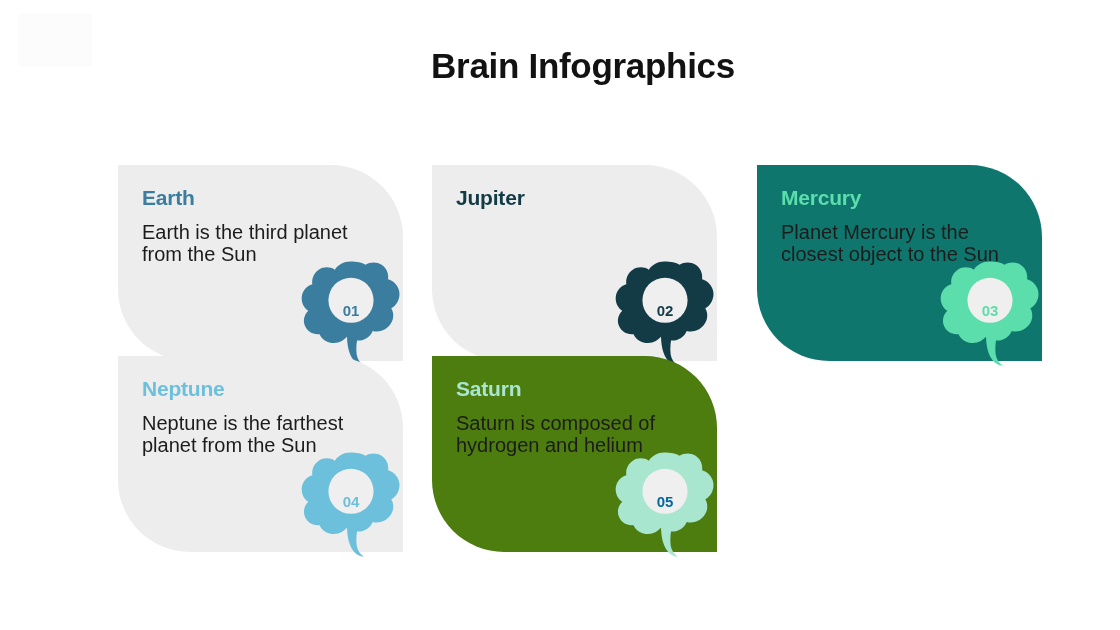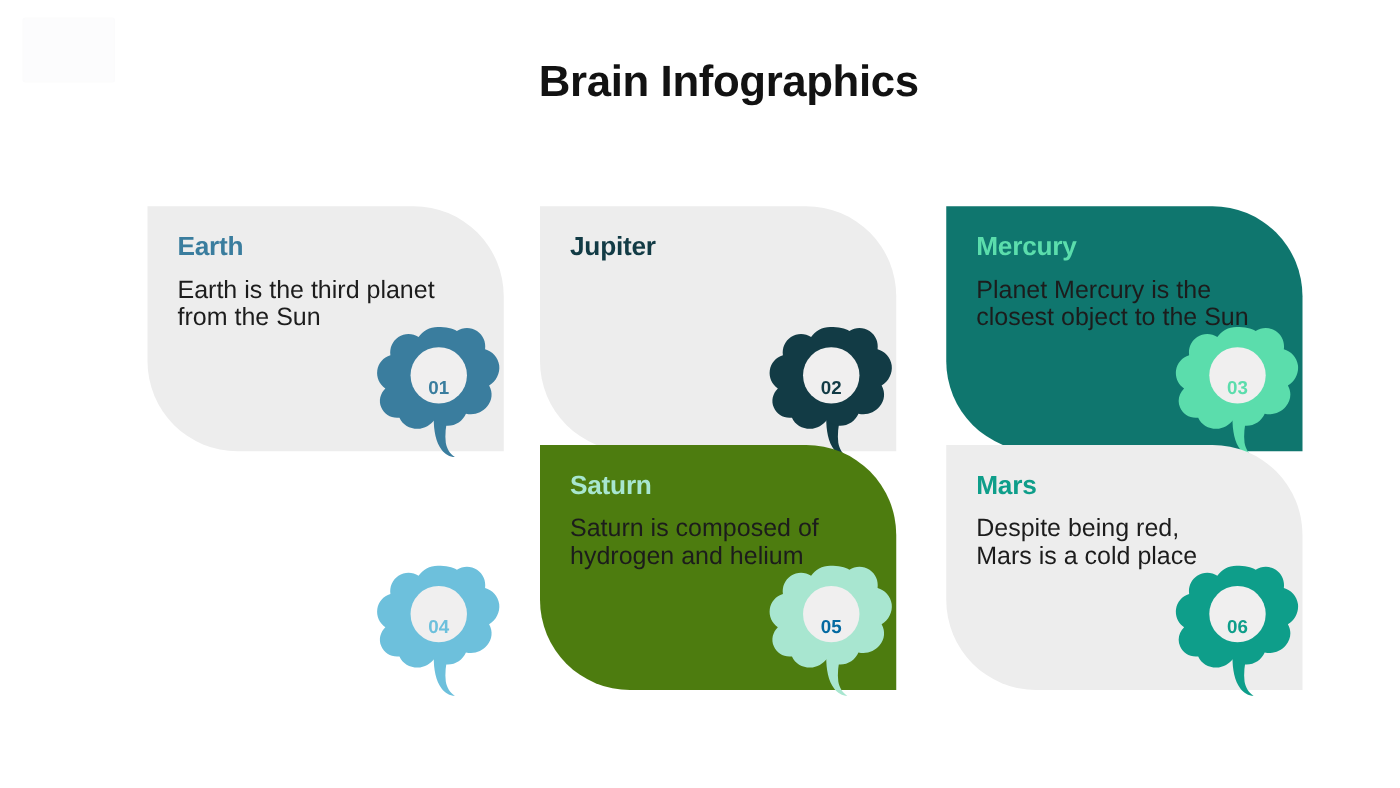--- a/index.html
+++ b/index.html
@@ -160,20 +160,25 @@
       <div class="brain-icon">
         <svg viewBox="0 0 130 134" xmlns="http://www.w3.org/2000/svg">
           <path d="M60 92 C60 105 62 116 68 124 C71 128 76 131 81 131 C76 128 73 123 72 117 C71 109 72 100 74 92 Z" fill="#5bddac"></path>
           <path d="M64 2 C56 2 49 6 45 12 C39 8 31 8 25 12 C19 16 16 23 17 30 C10 32 5 38 4 45 C3 52 6 59 12 63 C7 68 5 75 8 82 C11 89 18 93 26 92 C29 99 36 103 44 103 C51 103 57 99 61 94 C64 98 69 100 74 100 C82 100 89 95 92 88 C100 90 108 87 113 81 C118 75 119 67 115 60 C122 56 126 48 125 40 C124 32 118 26 111 24 C112 17 109 10 103 6 C97 2 89 2 83 6 C79 3 72 2 64 2 Z" fill="#5bddac"></path>
           <circle cx="65" cy="50" r="28" fill="#f0efef"></circle>
         </svg>
         <div class="brain-number" style="color: rgb(91, 221, 172);">03</div>
       </div>
     </div>
     <div class="card-unit" style="left: 118px; top: 356px;">
+      <div class="card-panel" style="background: rgb(237, 237, 237);">
+        <div class="card-heading" style="color: rgb(109, 192, 220);">Neptune</div>
+        <div class="card-body">Neptune is the farthest
+planet from the Sun</div>
+      </div>
       <div class="brain-icon">
         <svg viewBox="0 0 130 134" xmlns="http://www.w3.org/2000/svg">
           <path d="M60 92 C60 105 62 116 68 124 C71 128 76 131 81 131 C76 128 73 123 72 117 C71 109 72 100 74 92 Z" fill="#6dc0dc"></path>
           <path d="M64 2 C56 2 49 6 45 12 C39 8 31 8 25 12 C19 16 16 23 17 30 C10 32 5 38 4 45 C3 52 6 59 12 63 C7 68 5 75 8 82 C11 89 18 93 26 92 C29 99 36 103 44 103 C51 103 57 99 61 94 C64 98 69 100 74 100 C82 100 89 95 92 88 C100 90 108 87 113 81 C118 75 119 67 115 60 C122 56 126 48 125 40 C124 32 118 26 111 24 C112 17 109 10 103 6 C97 2 89 2 83 6 C79 3 72 2 64 2 Z" fill="#6dc0dc"></path>
           <circle cx="65" cy="50" r="28" fill="#f0efef"></circle>
         </svg>
         <div class="brain-number" style="color: rgb(109, 192, 220);">04</div>
       </div>
     </div>
     <div class="card-unit" style="left: 432px; top: 356px;">
@@ -184,28 +189,13 @@
       </div>
       <div class="brain-icon">
         <svg viewBox="0 0 130 134" xmlns="http://www.w3.org/2000/svg">
           <path d="M60 92 C60 105 62 116 68 124 C71 128 76 131 81 131 C76 128 73 123 72 117 C71 109 72 100 74 92 Z" fill="#a8e6d0"></path>
           <path d="M64 2 C56 2 49 6 45 12 C39 8 31 8 25 12 C19 16 16 23 17 30 C10 32 5 38 4 45 C3 52 6 59 12 63 C7 68 5 75 8 82 C11 89 18 93 26 92 C29 99 36 103 44 103 C51 103 57 99 61 94 C64 98 69 100 74 100 C82 100 89 95 92 88 C100 90 108 87 113 81 C118 75 119 67 115 60 C122 56 126 48 125 40 C124 32 118 26 111 24 C112 17 109 10 103 6 C97 2 89 2 83 6 C79 3 72 2 64 2 Z" fill="#a8e6d0"></path>
           <circle cx="65" cy="50" r="28" fill="#f0efef"></circle>
         </svg>
         <div class="brain-number" style="color: #0369a1;">05</div>
       </div>
     </div>
-    <div class="card-unit" style="left: 757px; top: 356px;">
-      <div class="card-panel" style="background: rgb(237, 237, 237);">
-        <div class="card-heading" style="color: rgb(14, 158, 138);">Mars</div>
-        <div class="card-body">Despite being red,
-Mars is a cold place</div>
-      </div>
-      <div class="brain-icon">
-        <svg viewBox="0 0 130 134" xmlns="http://www.w3.org/2000/svg">
-          <path d="M60 92 C60 105 62 116 68 124 C71 128 76 131 81 131 C76 128 73 123 72 117 C71 109 72 100 74 92 Z" fill="#0e9e8a"></path>
-          <path d="M64 2 C56 2 49 6 45 12 C39 8 31 8 25 12 C19 16 16 23 17 30 C10 32 5 38 4 45 C3 52 6 59 12 63 C7 68 5 75 8 82 C11 89 18 93 26 92 C29 99 36 103 44 103 C51 103 57 99 61 94 C64 98 69 100 74 100 C82 100 89 95 92 88 C100 90 108 87 113 81 C118 75 119 67 115 60 C122 56 126 48 125 40 C124 32 118 26 111 24 C112 17 109 10 103 6 C97 2 89 2 83 6 C79 3 72 2 64 2 Z" fill="#0e9e8a"></path>
-          <circle cx="65" cy="50" r="28" fill="#f0efef"></circle>
-        </svg>
-        <div class="brain-number" style="color: rgb(14, 158, 138);">06</div>
-      </div>
-    </div>
   </div>
 
 </body></html>

